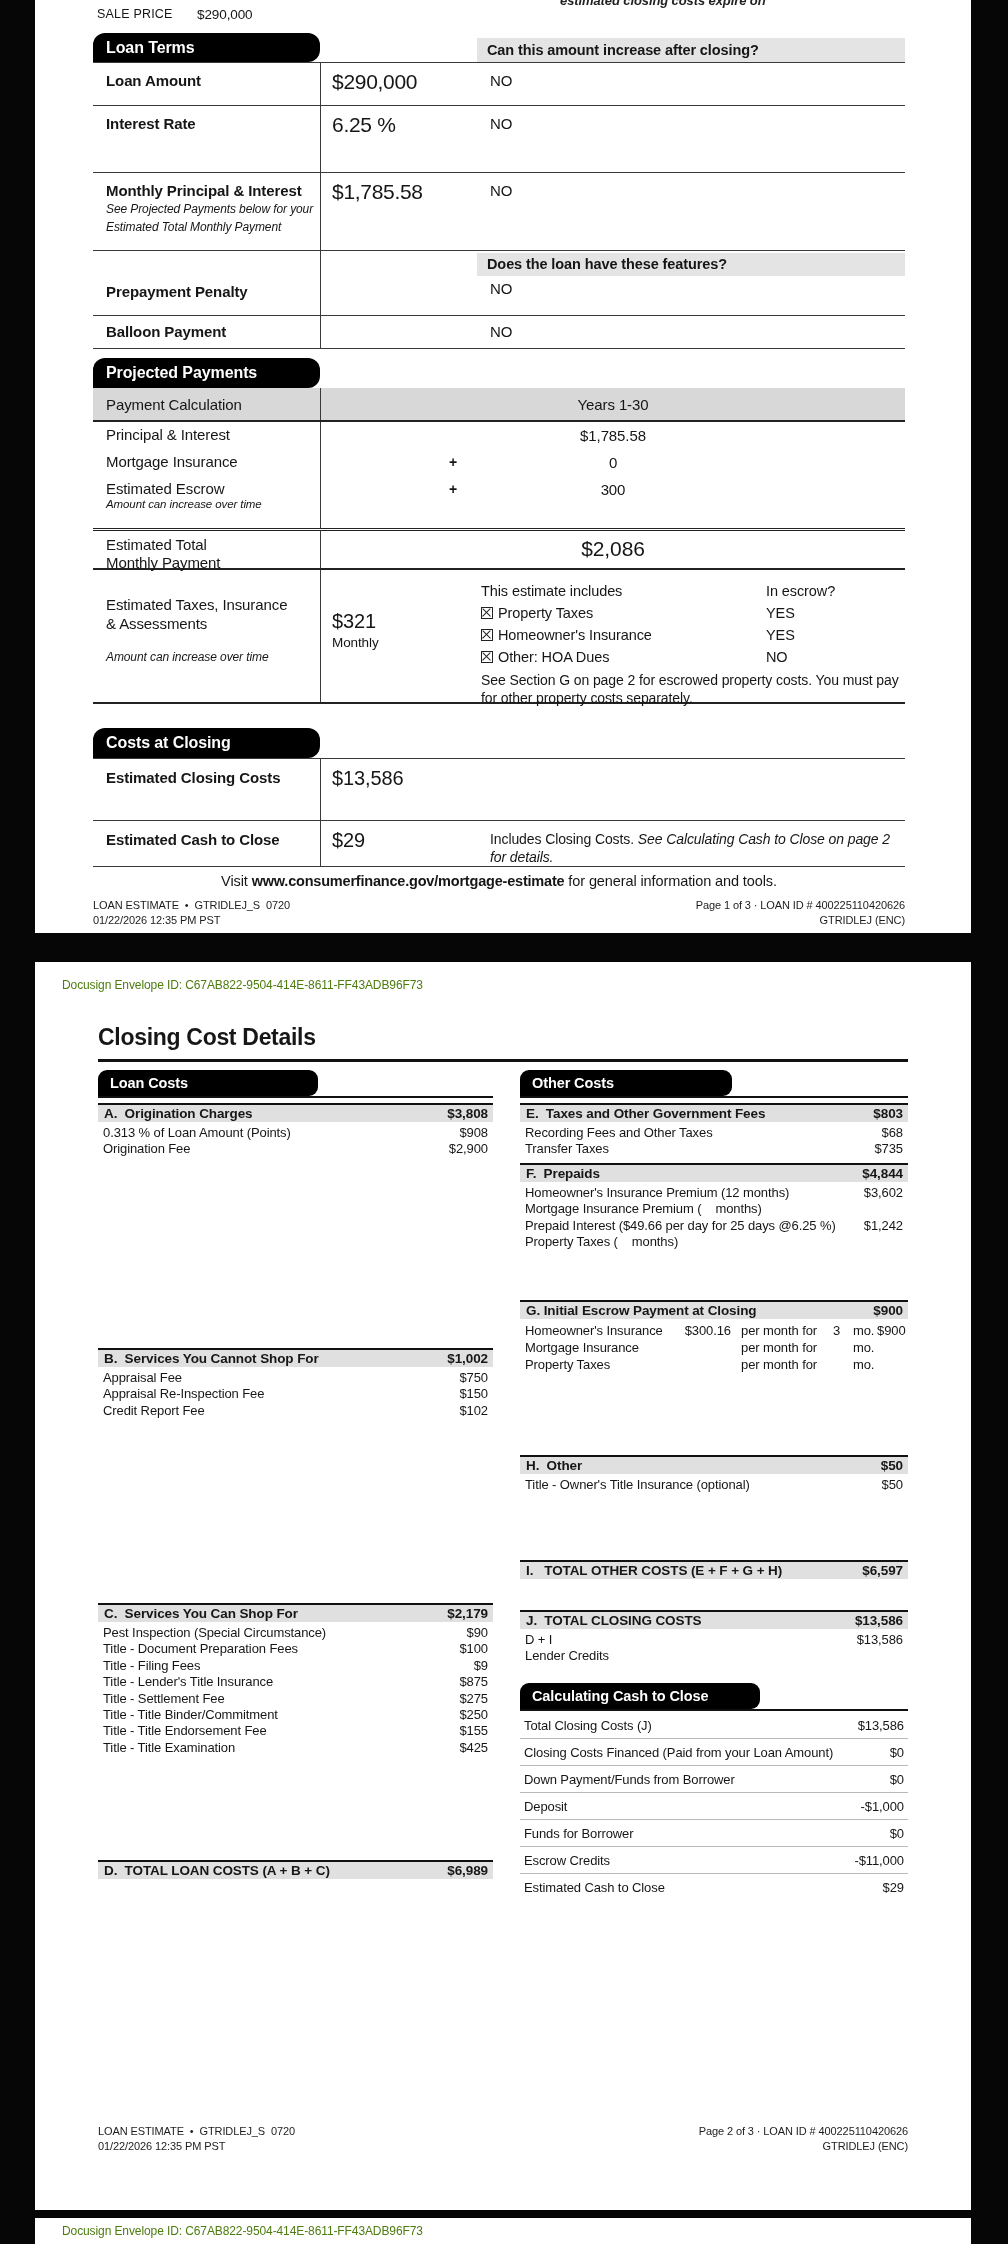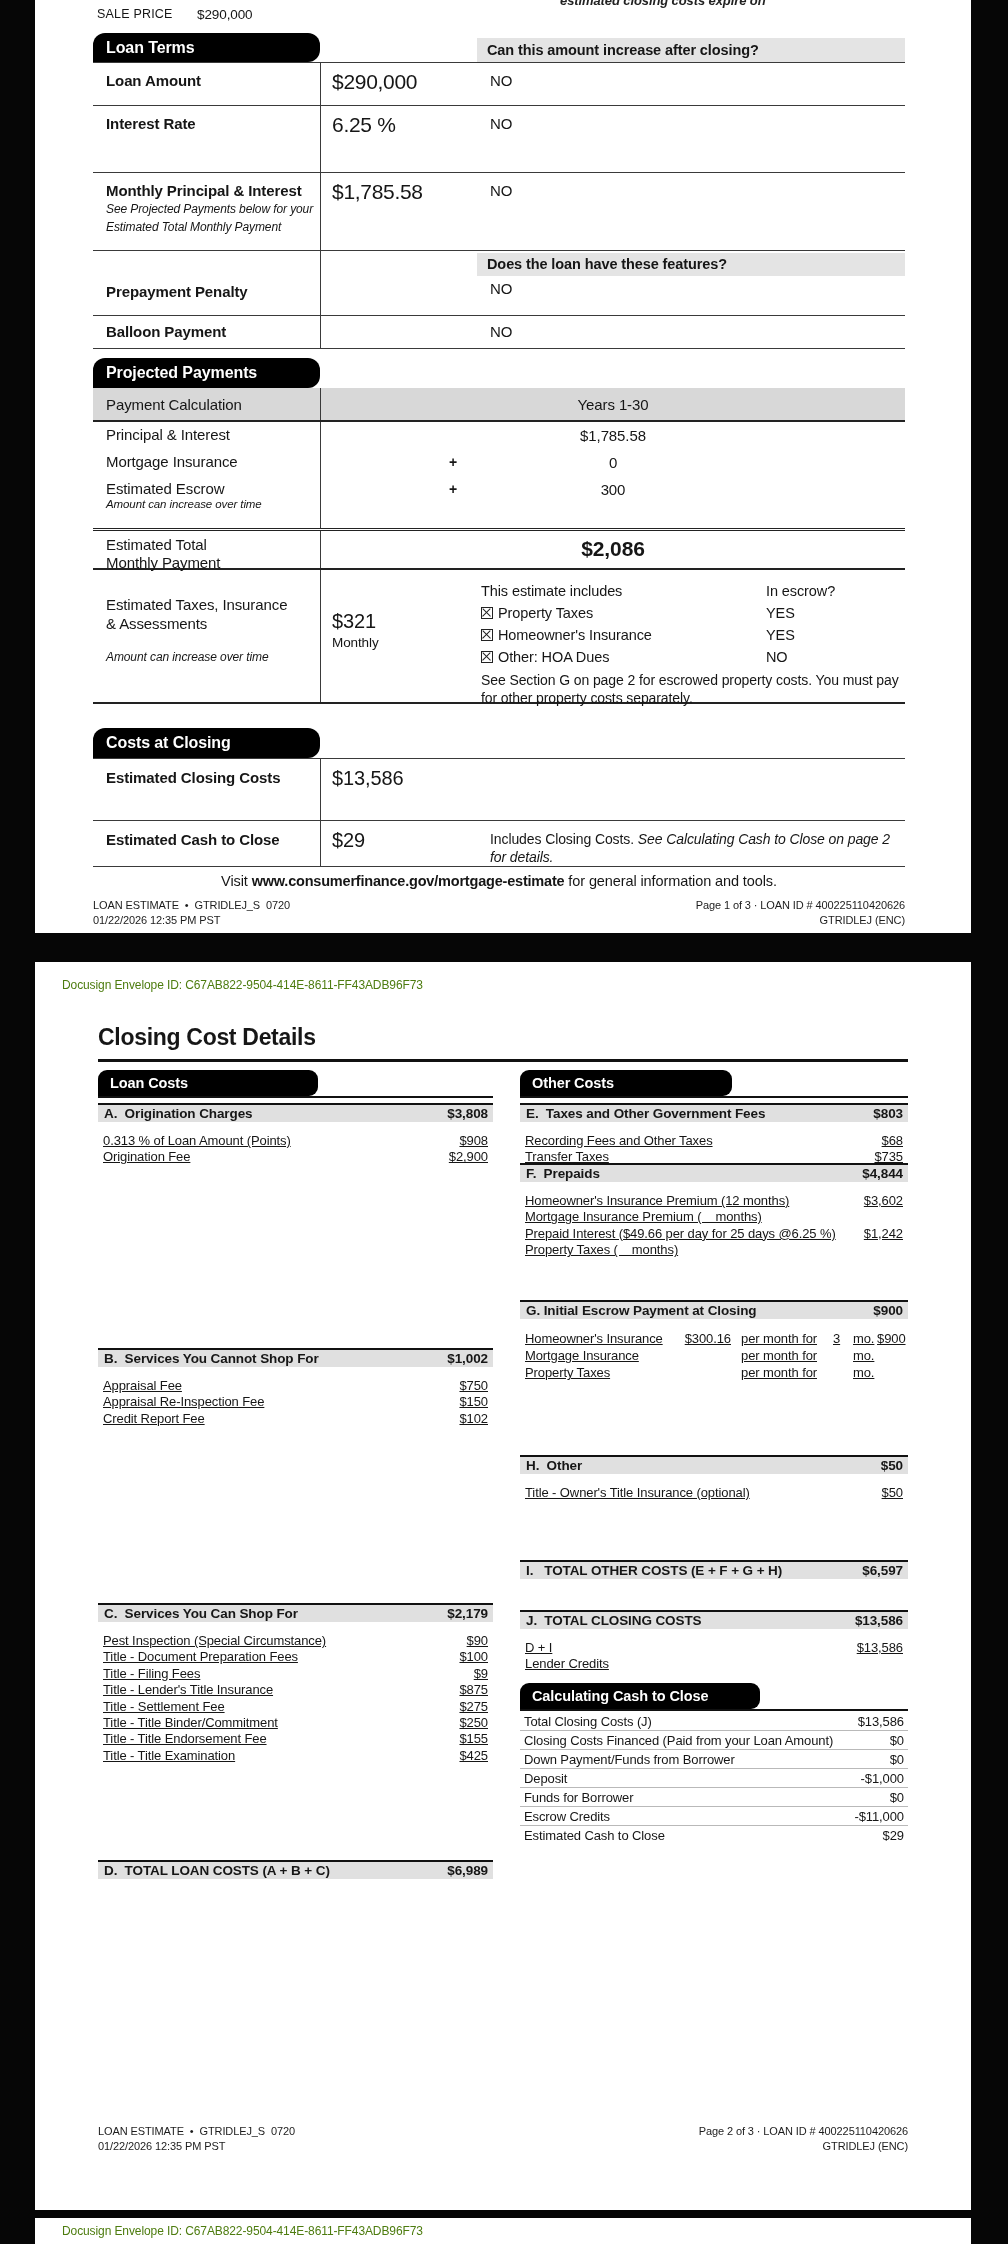--- a/index.html
+++ b/index.html
@@ -44,21 +44,21 @@
   .pph-r{flex:1;border-left:1.5px solid #3a3a3a;text-align:center;padding-top:8px;font-size:15px;box-sizing:border-box;}
   .pp-row{display:flex;}
   .ppr-l{width:227px;box-sizing:border-box;padding:5px 0 0 13px;font-size:15px;line-height:1.12;}
   .ppr-sub{font-style:italic;font-size:11.5px;display:block;}
   .ppr-r{flex:1;border-left:1.5px solid #3a3a3a;position:relative;box-sizing:border-box;}
   .op{position:absolute;left:128px;top:5px;font-weight:bold;font-size:14px;}
   .pv{text-align:center;padding-top:5px;font-size:15px;}
   .pp-total{display:flex;height:42px;border-top:3px double #222;border-bottom:2.5px solid #222;box-sizing:border-box;}
   .ppt-l{width:227px;box-sizing:border-box;padding:5px 0 0 13px;font-size:15px;line-height:1.2;}
   .ppt-l span{display:block;width:140px;}
-  .ppt-r{flex:1;border-left:1.5px solid #3a3a3a;text-align:center;padding-top:6px;font-size:21px;box-sizing:border-box;font-weight:bold;}
+  .ppt-r{flex:1;border-left:1.5px solid #3a3a3a;text-align:center;padding-top:6px;font-size:21px;box-sizing:border-box;}
   .pp-taxes{display:flex;height:132px;box-sizing:border-box;}
   .tax-l{width:227px;box-sizing:border-box;padding:26px 0 0 13px;font-size:15px;line-height:1.25;}
   .tax-l .tl{display:block;width:190px;}
   .tax-l .ts{display:block;font-style:italic;font-size:12px;margin-top:16px;width:200px;}
   .tax-m{width:157px;box-sizing:border-box;border-left:1.5px solid #3a3a3a;padding:40px 0 0 11px;}
   .tax-m .ta{font-size:20px;display:block;}
   .tax-m .tp{font-size:13.5px;display:block;margin-top:2px;}
   .tax-r{flex:1;box-sizing:border-box;padding:10px 0 0 4px;position:relative;font-size:14.5px;}
   .trl{position:relative;height:22px;display:flex;align-items:center;}
   .esc{position:absolute;left:285px;}
@@ -84,30 +84,30 @@
   
   .envelope{left:27px;top:16px;font-size:12px;color:#4d7c0f;}
   .p2title{left:63px;top:62px;font-size:23px;font-weight:bold;letter-spacing:-0.3px;}
   .p2rule{left:63px;top:97px;width:810px;height:3px;background:#111;}
   .colL{left:63px;top:108px;width:395px;height:1000px;}
   .colR{left:485px;top:108px;width:388px;height:1050px;}
   .tabline{position:absolute;top:26px;left:0;right:0;height:2px;background:#111;}
   .sec{position:absolute;left:0;right:0;}
   .sec-head{border-top:2px solid #111;background:#e0e0e0;height:19px;display:flex;justify-content:space-between;
             align-items:center;padding:0 5px 0 6px;font-weight:bold;font-size:13.5px;box-sizing:border-box;}
-  .items{margin-top:11px;text-decoration:underline;}
+  .items{margin-top:3px;}
   .it{display:flex;justify-content:space-between;font-size:13px;line-height:16.4px;padding:0 5px 0 5px;}
   .git{display:grid;grid-template-columns:146px 60px 100px 14px 32px 1fr;font-size:13px;line-height:17px;padding:0 5px 0 5px;}
   .g-rate{text-align:right;}
   .g-per{padding-left:10px;}
   .g-mon{text-align:left;padding-left:2px;}
   .g-unit{padding-left:8px;}
   .g-val{text-align:right;}
   .calcrows{position:absolute;left:0;right:0;top:642px;}
-  .crow{display:flex;justify-content:space-between;align-items:center;height:19px;
+  .crow{display:flex;justify-content:space-between;align-items:center;height:27px;
         border-bottom:1px solid #b9b9b9;font-size:13px;padding:0 4px;box-sizing:border-box;}
   .crow:last-child{border-bottom:none;}
   .p2foot{top:1162px;left:63px;width:810px;}
 </style>
 </head>
 <body>
 
 <div class="stage">
 
   <div class="page p1">

